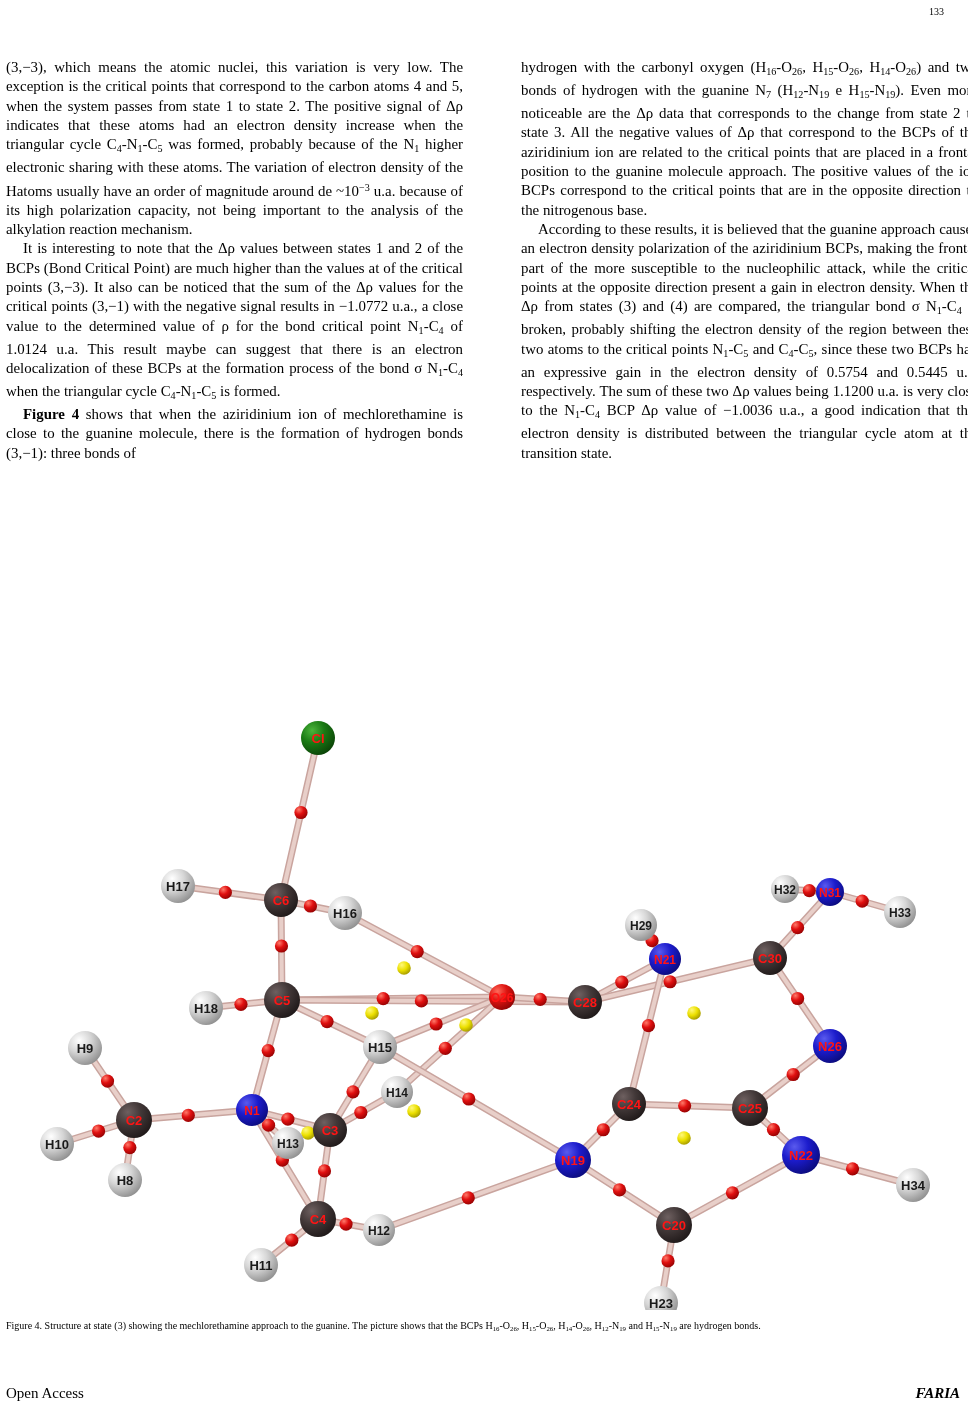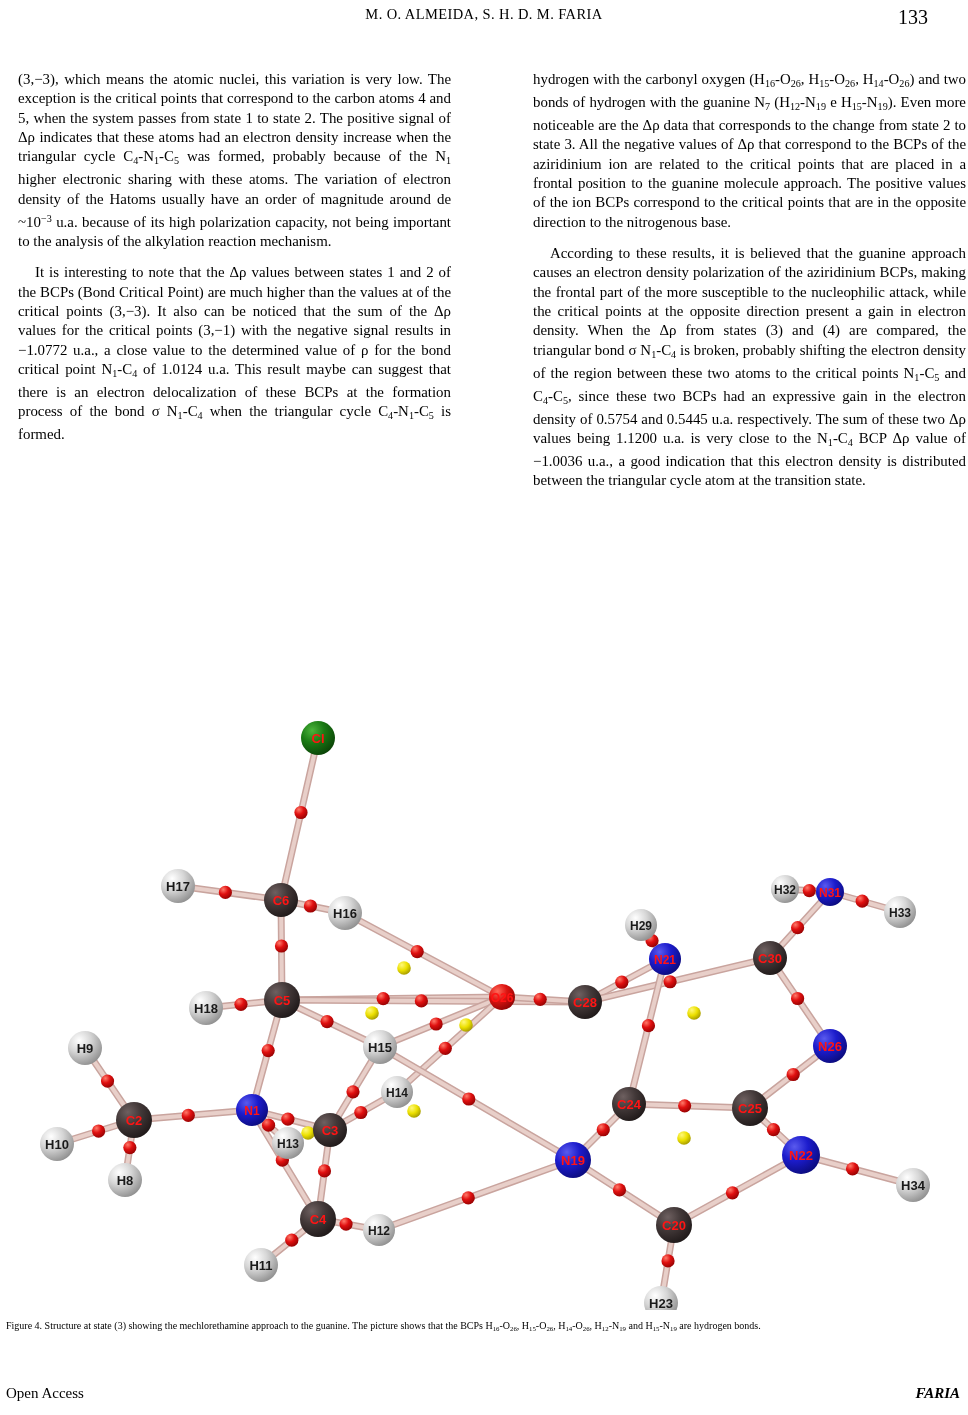--- a/index.html
+++ b/index.html
@@ -4,28 +4,28 @@
 <style>
   html,body{margin:0;padding:0;background:#ffffff;}
   body{width:968px;height:1415px;position:relative;
        font-family:"Liberation Serif","DejaVu Serif",serif;color:#000;}
   .page{position:absolute;inset:0;width:968px;height:1415px;}
 
   
   .runhead{position:absolute;top:2px;left:0;width:968px;height:30px;}
   .runhead .title{position:absolute;left:0;width:968px;text-align:center;
         font-size:14.5px;letter-spacing:.4px;top:4px;}
-  .runhead .pageno{position:absolute;right:40px;top:4px;font-size:20px;}
+  .runhead .pageno{position:absolute;right:24px;top:4px;font-size:10px;}
 
   
   .col{position:absolute;top:58px;width:457px;font-size:14.9px;line-height:19.35px;
        text-align:justify;text-justify:inter-word;hyphens:none;}
   .col-left{left:6px;}
   .col-right{left:521px;}
-  .col p{margin:12px;}
+  .col p{margin:0;}
   .col p.ind{text-indent:17px;}
   sub{font-size:.68em;vertical-align:-0.26em;}
   sup{font-size:.68em;vertical-align:0.45em;}
   .bf{font-weight:bold;}
 
   
   .figwrap{position:absolute;left:0;top:700px;width:968px;height:610px;text-align:right;}
   .figsvg{display:block;width:968px;height:610px;}
 
   
@@ -36,29 +36,29 @@
   .footer{position:absolute;left:0;top:1385px;width:968px;height:26px;}
   .footer .oa{position:absolute;left:6px;top:0;font-size:15px;}
   .footer .jn{position:absolute;right:8px;top:0;font-size:15px;font-style:italic;font-weight:bold;}
 </style>
 </head>
 <body>
 
 <div class="page">
 
   <div class="runhead">
-    <div class="title">M. O. ALMEIDA, S. H. D. M. FARIA</div>
     <div class="pageno">133</div>
   </div>
 
   <div class="col col-left">
     <p><span>(3,−3), which means the atomic nuclei, this variation is very low. The exception is the critical points that correspond to the carbon atoms 4 and 5, when the system passes from state 1 to state 2. The positive signal of Δρ indicates that these atoms had an electron density increase when the triangular cycle C</span><sub>4</sub><span>-N</span><sub>1</sub><span>-C</span><sub>5</sub><span> was formed, probably because of the N</span><sub>1</sub><span> higher electronic sharing with these atoms. The variation of electron density of the Hatoms usually have an order of magnitude around de ~10</span><sup>−3</sup><span> u.a. because of its high polarization capacity, not being important to the analysis of the alkylation reaction mechanism.</span></p>
 
     <p class="ind"><span>It is interesting to note that the Δρ values between states 1 and 2 of the BCPs (Bond Critical Point) are much higher than the values at of the critical points (3,−3). It also can be noticed that the sum of the Δρ values for the critical points (3,−1) with the negative signal results in −1.0772 u.a., a close value to the determined value of ρ for the bond critical point N</span><sub>1</sub><span>-C</span><sub>4</sub><span> of 1.0124 u.a. This result maybe can suggest that there is an electron delocalization of these BCPs at the formation process of the bond σ N</span><sub>1</sub><span>-C</span><sub>4</sub><span> when the triangular cycle C</span><sub>4</sub><span>-N</span><sub>1</sub><span>-C</span><sub>5</sub><span> is formed.</span></p>
 
+    <p class="ind"><span class="bf">Figure 4</span><span> shows that when the aziridinium ion of mechlorethamine is close to the guanine molecule, there is the formation of hydrogen bonds (3,−1): three bonds of</span></p>
   </div>
 
   <div class="col col-right">
     <p><span>hydrogen with the carbonyl oxygen (H</span><sub>16</sub><span>-O</span><sub>26</sub><span>, H</span><sub>15</sub><span>-O</span><sub>26</sub><span>, H</span><sub>14</sub><span>-O</span><sub>26</sub><span>) and two bonds of hydrogen with the guanine N</span><sub>7</sub><span> (H</span><sub>12</sub><span>-N</span><sub>19</sub><span> e H</span><sub>15</sub><span>-N</span><sub>19</sub><span>). Even more noticeable are the Δρ data that corresponds to the change from state 2 to state 3. All the negative values of Δρ that correspond to the BCPs of the aziridinium ion are related to the critical points that are placed in a frontal position to the guanine molecule approach. The positive values of the ion BCPs correspond to the critical points that are in the opposite direction to the nitrogenous base.</span></p>
 
     <p class="ind"><span>According to these results, it is believed that the guanine approach causes an electron density polarization of the aziridinium BCPs, making the frontal part of the more susceptible to the nucleophilic attack, while the critical points at the opposite direction present a gain in electron density. When the Δρ from states (3) and (4) are compared, the triangular bond σ N</span><sub>1</sub><span>-C</span><sub>4</sub><span> is broken, probably shifting the electron density of the region between these two atoms to the critical points N</span><sub>1</sub><span>-C</span><sub>5</sub><span> and C</span><sub>4</sub><span>-C</span><sub>5</sub><span>, since these two BCPs had an expressive gain in the electron density of 0.5754 and 0.5445 u.a. respectively. The sum of these two Δρ values being 1.1200 u.a. is very close to the N</span><sub>1</sub><span>-C</span><sub>4</sub><span> BCP Δρ value of −1.0036 u.a., a good indication that this electron density is distributed between the triangular cycle atom at the transition state.</span></p>
   </div>
 
   <div class="figwrap">
     <svg class="figsvg" id="molsvg" viewBox="0 0 968 610">

